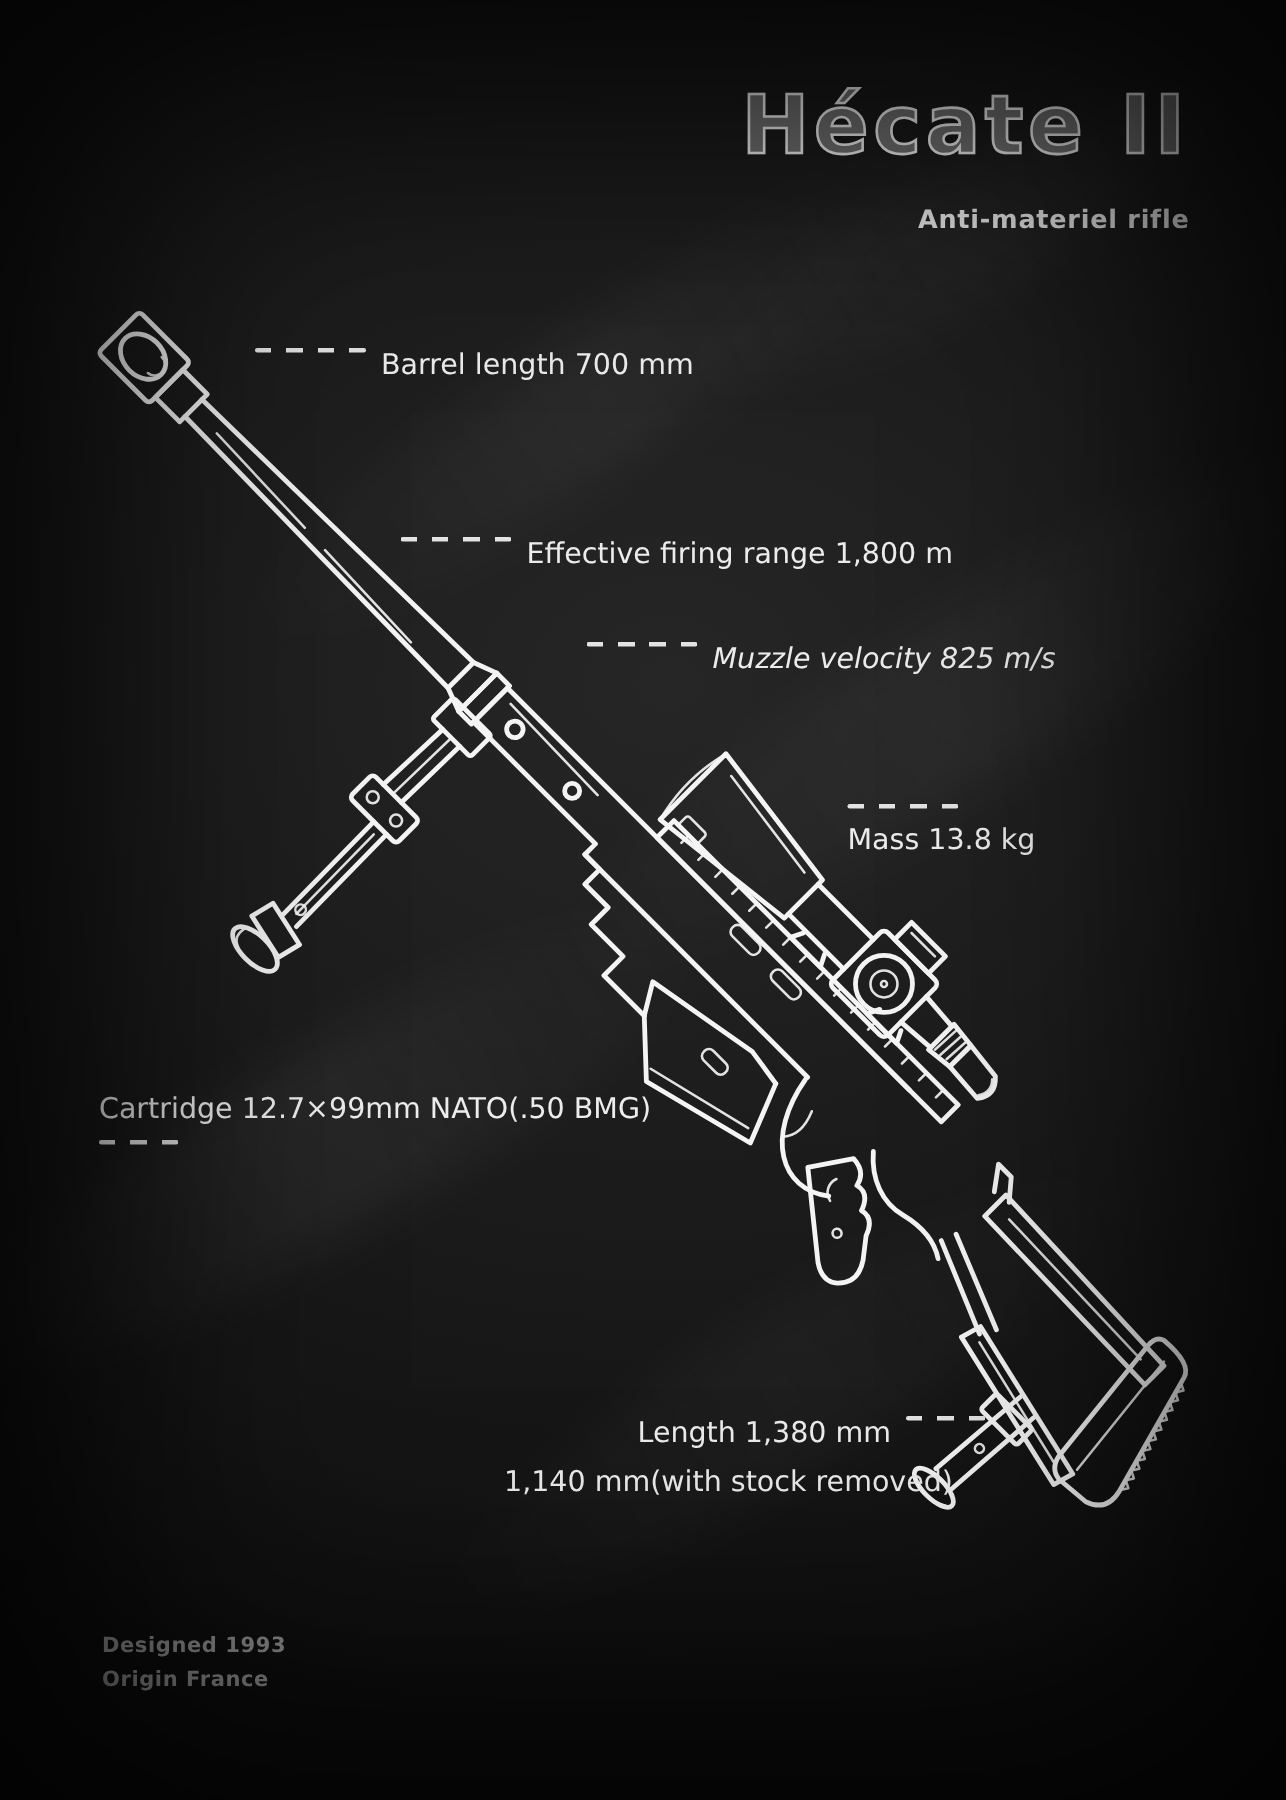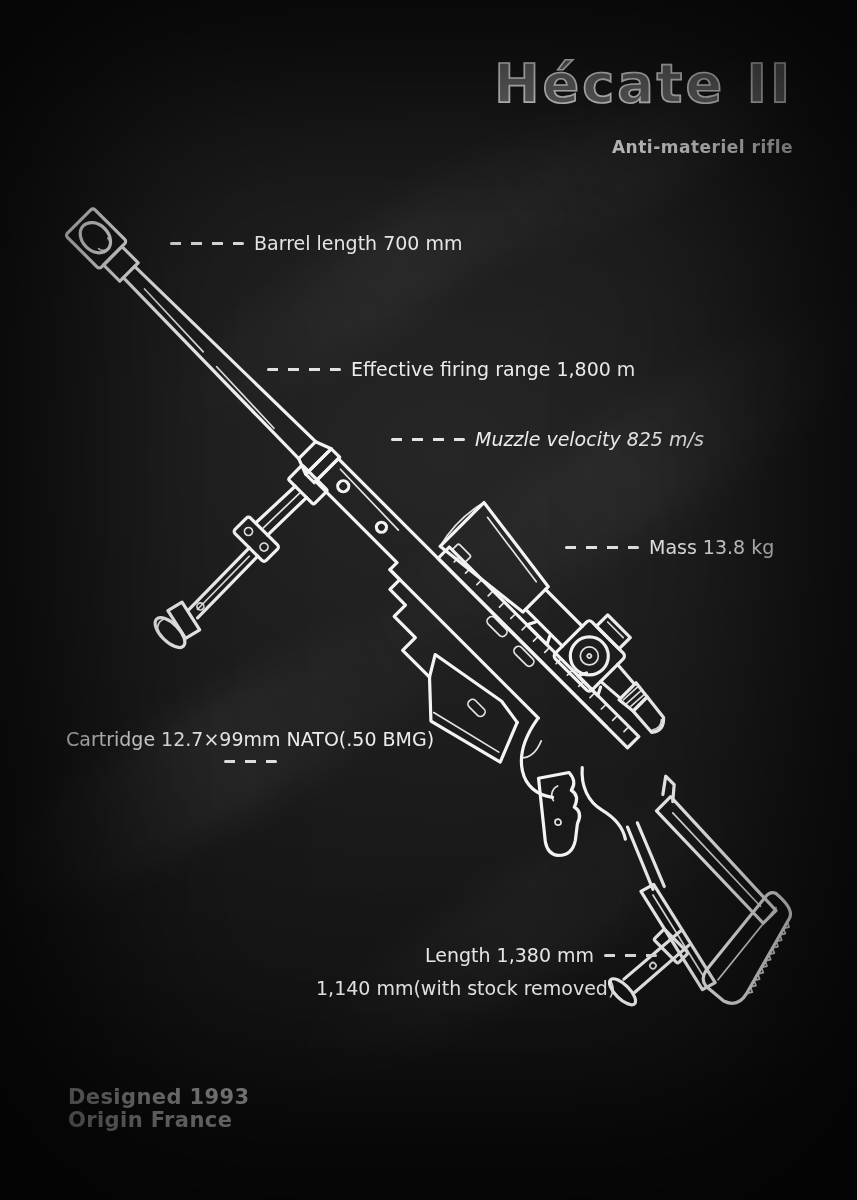--- a/index.html
+++ b/index.html
@@ -19,28 +19,28 @@
 
   .title-block{position:absolute;top:56px;right:64px;text-align:right;z-index:5;}
   .title{
     font-size:54px;font-weight:bold;letter-spacing:3px;line-height:1.05;
     color:rgba(255,255,255,0.16);
     -webkit-text-stroke:1.7px #eeeeee;
     text-shadow:0 0 1px rgba(255,255,255,0.25);
   }
   .subtitle{margin-top:24px;font-size:17px;font-weight:bold;color:#dddddd;letter-spacing:0.5px;}
 
-  .label{position:absolute;display:flex;align-items:center;gap:10px;z-index:5;
+  .label{position:absolute;display:flex;gap:10px;z-index:5;
          color:#ececec;font-size:19px;white-space:nowrap;}
   .dashes{height:3px;border-radius:2px;flex:0 0 auto;
           background:repeating-linear-gradient(90deg,#e3e3e3 0 11px,transparent 11px 21px);}
   .d4{width:74px;} .d3{width:53px;}
 
   .footer{position:absolute;left:68px;top:1086px;z-index:5;color:#9f9f9f;
-          font-size:21px;font-weight:bold;line-height:23px;letter-spacing:0.4px;}
+          font-size:14px;font-weight:bold;line-height:23px;letter-spacing:0.4px;}
 
   svg.art{position:absolute;left:0;top:0;z-index:4;}
 </style>
 </head>
 <body>
 
 <div class="poster">
   <div class="smudge s1"></div>
   <div class="smudge s2"></div>
   <div class="smudge s3"></div>
@@ -172,33 +172,33 @@
     <span>Barrel length 700 mm</span>
   </div>
   <div class="label" style="left:267px;top:358px;">
     <span class="dashes d4"></span>
     <span>Effective firing range 1,800 m</span>
   </div>
   <div class="label" style="left:391px;top:428px;font-style:italic;">
     <span class="dashes d4"></span>
     <span>Muzzle velocity 825 m/s</span>
   </div>
-  <div class="label" style="left:565px;top:536px;">
+  <div class="label" style="left:565px;top:536px;flex-direction:column;">
     <span class="dashes d4"></span>
     <span>Mass 13.8 kg</span>
   </div>
   <div class="label" style="left:66px;top:728px;flex-direction:column;">
     <span>Cartridge 12.7×99mm NATO(.50 BMG)</span>
     <span class="dashes d3"></span>
   </div>
   <div class="label" style="left:425px;top:944px;">
     <span>Length 1,380 mm</span>
     <span class="dashes d3"></span>
   </div>
-  <div class="label" style="left:316px;top:977px;">
+  <div class="label" style="left:336px;top:977px;">
     <span>1,140 mm(with stock removed)</span>
   </div>
 
   <div class="footer">
     <div>Designed 1993</div>
     <div>Origin France</div>
   </div>
 
   <div class="vignette"></div>
 </div>

